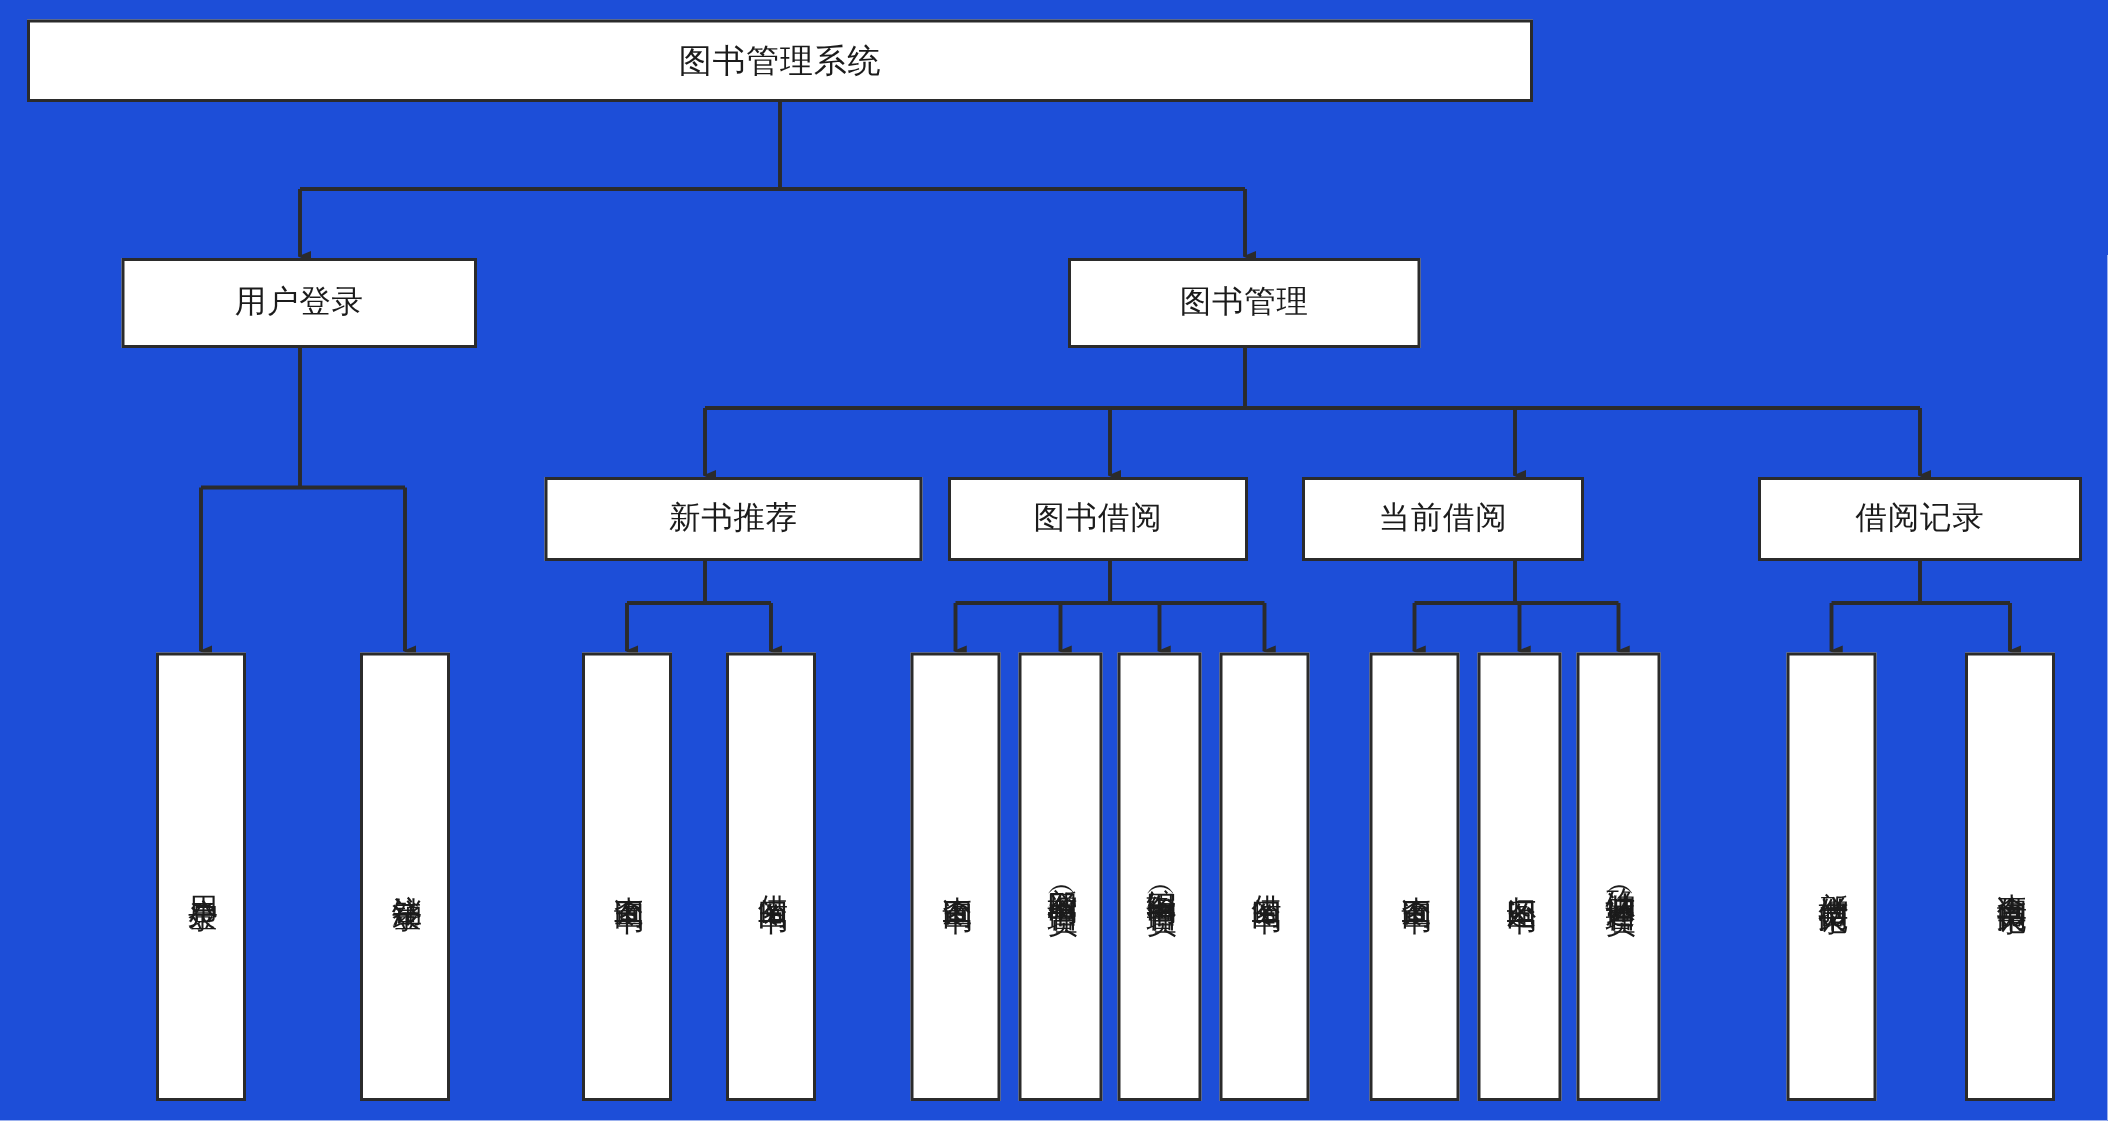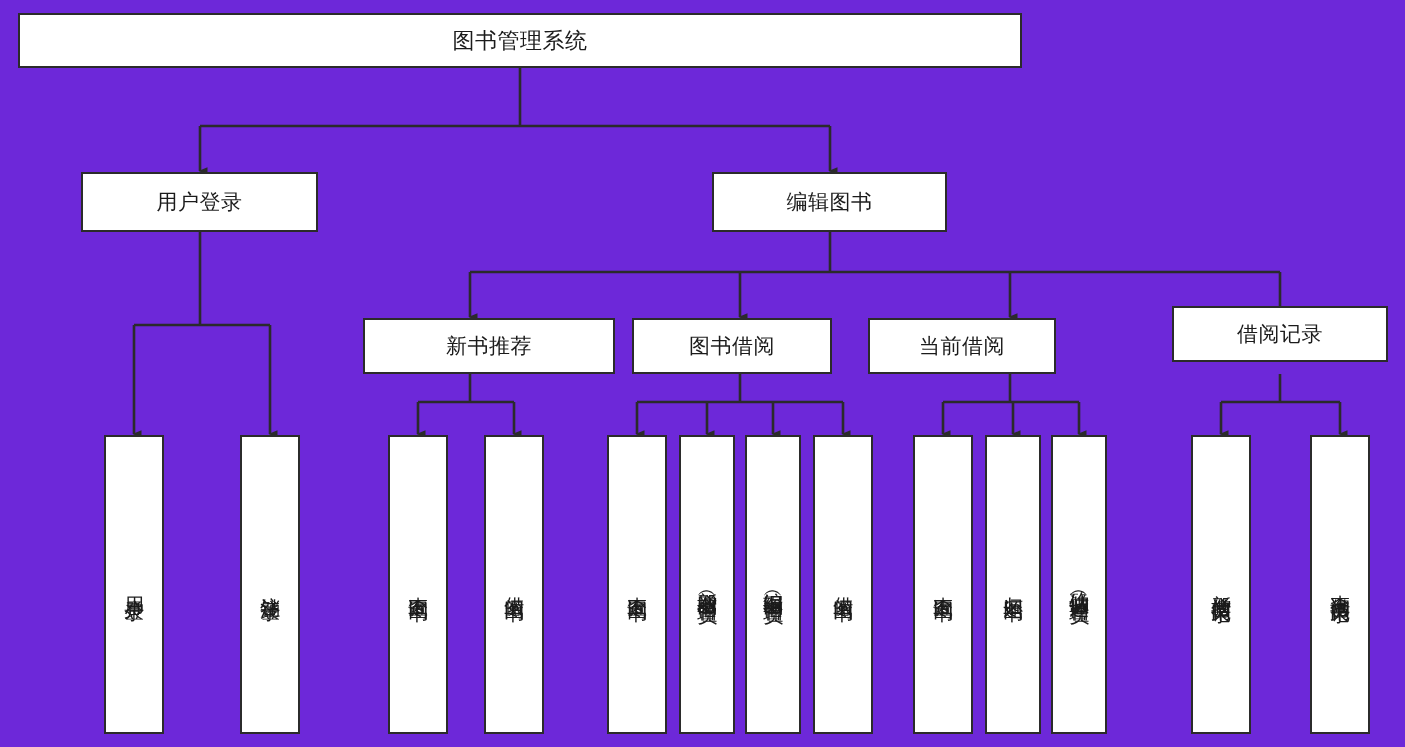--- a/index.html
+++ b/index.html
@@ -8,21 +8,21 @@
     padding: 0;
     background: #ffffff;
   }
   body {
     font-family: "Liberation Sans", "DejaVu Sans", sans-serif;
   }
   #canvas {
     position: relative;
     width: 1405px;
     height: 747px;
-    background: #6d28d9;
+    background: #1d4ed8;
     overflow: hidden;
   }
   #edges {
     position: absolute;
     left: 0;
     top: 0;
     width: 1405px;
     height: 747px;
     pointer-events: none;
   }
@@ -124,32 +124,32 @@
   </svg>
 
   <div id="nodes">
       <div class="node horiz root" style="left: 18px; top: 13px; width: 1004px; height: 55px;">
         <span class="label">图书管理系统</span>
       </div>
       <div class="node horiz" style="left: 81px; top: 172px; width: 237px; height: 60px;">
         <span class="label">用户登录</span>
       </div>
       <div class="node horiz" style="left: 712px; top: 172px; width: 235px; height: 60px;">
-        <span class="label">编辑图书</span>
+        <span class="label">图书管理</span>
       </div>
       <div class="node horiz" style="left: 363px; top: 318px; width: 252px; height: 56px;">
         <span class="label">新书推荐</span>
       </div>
       <div class="node horiz" style="left: 632px; top: 318px; width: 200px; height: 56px;">
         <span class="label">图书借阅</span>
       </div>
       <div class="node horiz" style="left: 868px; top: 318px; width: 188px; height: 56px;">
         <span class="label">当前借阅</span>
       </div>
-      <div class="node horiz" style="left: 1172px; top: 306px; width: 216px; height: 56px;">
+      <div class="node horiz" style="left: 1172px; top: 318px; width: 216px; height: 56px;">
         <span class="label">借阅记录</span>
       </div>
       <div class="node vert" style="left: 104px; top: 435px; width: 60px; height: 299px;">
         <span class="label">用户登录</span>
       </div>
       <div class="node vert" style="left: 240px; top: 435px; width: 60px; height: 299px;">
         <span class="label">注销登录</span>
       </div>
       <div class="node vert" style="left: 388px; top: 435px; width: 60px; height: 299px;">
         <span class="label">查询图书</span>

